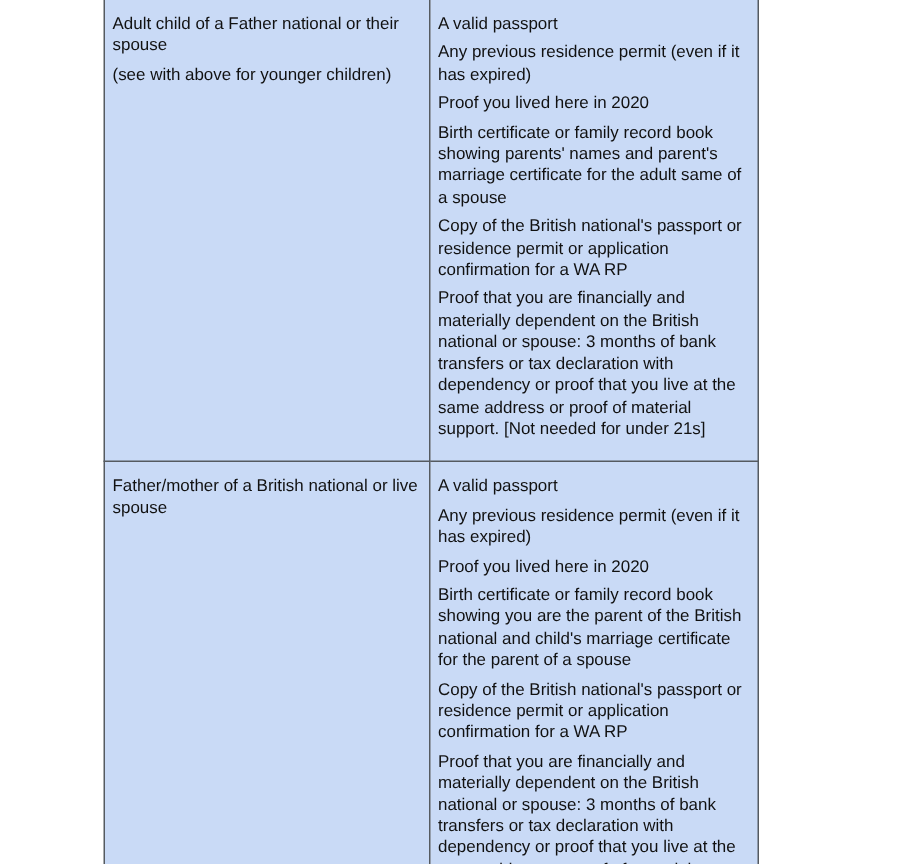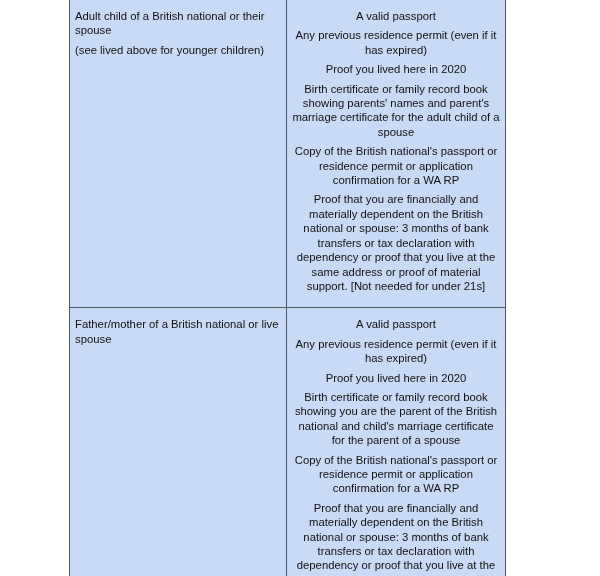--- a/index.html
+++ b/index.html
@@ -28,50 +28,50 @@
       font-size: 11.3px;
       color: #111111;
     }
     table.doc-table td {
       background: #c9daf6;
       border: 1.5px solid #555a60;
       vertical-align: top;
       padding: 0;
     }
     td.col-left { width: 216px; }
-    td.col-right { width: 218px; text-align: center; }
+    td.col-right { width: 218px; }
     .cell-inner {
       padding: 9px 5px 9px 5px;
     }
     .para {
       margin: 0 0 5px 0;
       line-height: 14.4px;
     }
     .row1 td { height: 294px; }
     .row2 td { height: 300px; }
   </style>
 </head>
 <body>
 
 <div class="page">
   <table class="doc-table">
     <tbody>
       <tr class="row1">
         <td class="col-left">
           <div class="cell-inner">
-            <p class="para">Adult child of a British national or their spouse</p>
-            <p class="para">(see lived above for younger children)</p>
+            <p class="para">Adult child of a Father national or their spouse</p>
+            <p class="para">(see with above for younger children)</p>
           </div>
         </td>
         <td class="col-right">
           <div class="cell-inner">
             <p class="para">A valid passport</p>
             <p class="para">Any previous residence permit (even if it has expired)</p>
             <p class="para">Proof you lived here in 2020</p>
-            <p class="para">Birth certificate or family record book showing parents' names and parent's marriage certificate for the adult child of a spouse</p>
+            <p class="para">Birth certificate or family record book showing parents' names and parent's marriage certificate for the adult same of a spouse</p>
             <p class="para">Copy of the British national's passport or residence permit or application confirmation for a WA RP</p>
             <p class="para">Proof that you are financially and materially dependent on the British national or spouse: 3 months of bank transfers or tax declaration with dependency or proof that you live at the same address or proof of material support. [Not needed for under 21s]</p>
           </div>
         </td>
       </tr>
       <tr class="row2">
         <td class="col-left">
           <div class="cell-inner">
             <p class="para">Father/mother of a British national or live spouse</p>
           </div>

